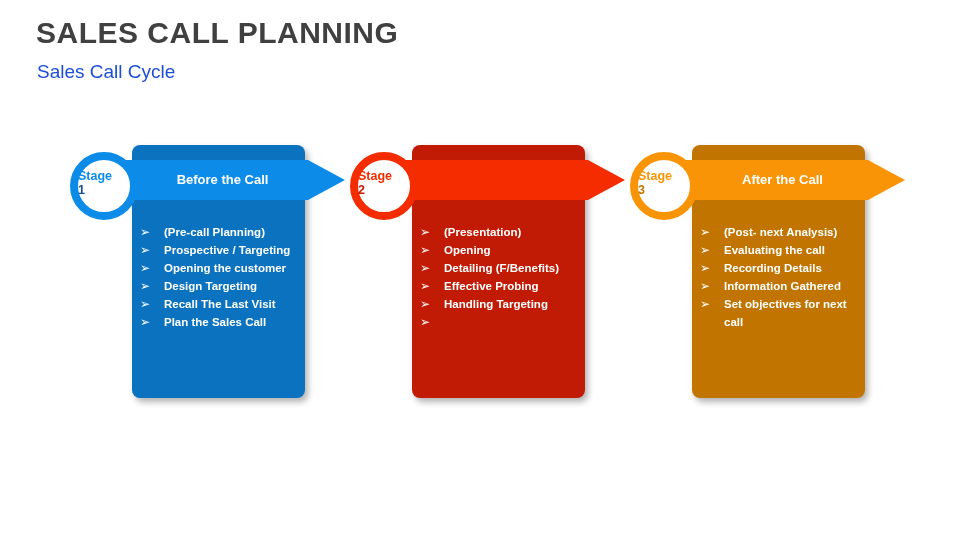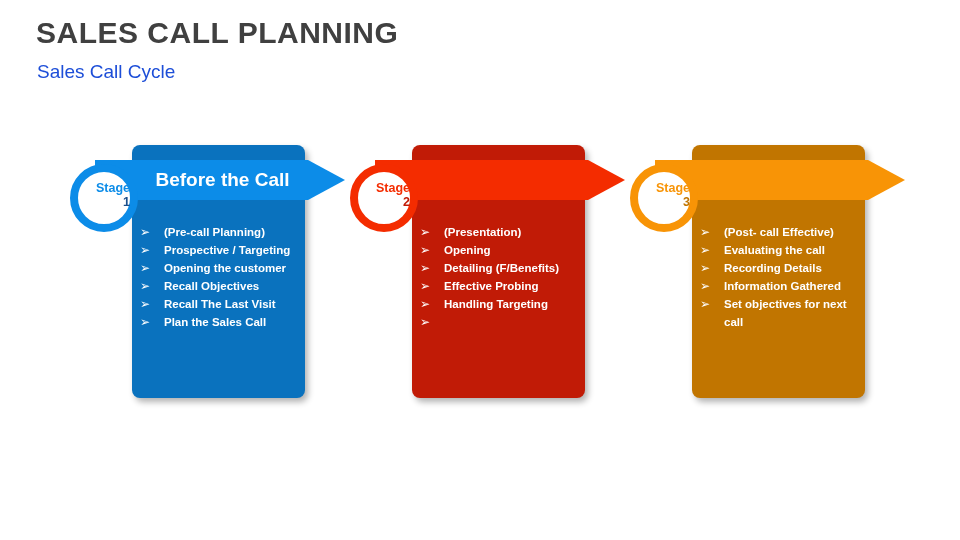--- a/index.html
+++ b/index.html
@@ -84,38 +84,38 @@
   }
   .arrow-label {
     position: absolute;
     left: 35px;
     top: 0;
     width: 185px;
     height: 40px;
     line-height: 40px;
     text-align: center;
     color: #ffffff;
-    font-size: 19px;
+    font-size: 13px;
     font-weight: bold;
     white-space: nowrap;
   }
 
   
   .circle {
     position: absolute;
     left: 0px;
-    top: 19px;
+    top: 7px;
     width: 52px;
     height: 52px;
     border-radius: 50%;
     background: #ffffff;
     border-width: 8px;
     border-style: solid;
     box-sizing: content-box;
-    text-align: right;
+    text-align: left;
     z-index: 5;
   }
   .circle .stage-word {
     display: block;
     margin-top: 9px;
     font-size: 12.5px;
     font-weight: bold;
     line-height: 14px;
   }
   .circle .stage-num {
@@ -171,21 +171,21 @@
 
   <div class="circle" style="border-color:#0C8CE8;">
     <span class="stage-word" style="color:#0C8CE8;">Stage</span>
     <span class="stage-num" style="color:#1B4F8C;">1</span>
   </div>
 
   <ul class="bullets">
     <li><span class="marker">➢</span><span>(Pre-call Planning)</span></li>
     <li><span class="marker">➢</span><span>Prospective / Targeting</span></li>
     <li><span class="marker">➢</span><span>Opening the customer</span></li>
-    <li><span class="marker">➢</span><span>Recall Objectives</span></li>
+    <li><span class="marker">➢</span><span>Design Targeting</span></li>
     <li><span class="marker">➢</span><span>Recall The Last Visit</span></li>
     <li><span class="marker">➢</span><span>Plan the Sales Call</span></li>
   </ul>
 </div>
 
 <div class="stage stage-2">
   <div class="body-panel" style="background:#C11B06;"></div>
 
   <div class="arrow-band">
     <div class="shaft" style="background:#F42C00;"></div>
@@ -206,27 +206,28 @@
     <li><span class="marker">➢</span></li>
   </ul>
 </div>
 
 <div class="stage stage-3">
   <div class="body-panel" style="background:#C17500;"></div>
 
   <div class="arrow-band">
     <div class="shaft" style="background:#F89406;"></div>
     <div class="head" style="border-left:37px solid #F89406;"></div>
+    <div class="arrow-label">After the Call</div>
   </div>
 
   <div class="circle" style="border-color:#F89406;">
     <span class="stage-word" style="color:#F89406;">Stage</span>
     <span class="stage-num" style="color:#C17500;">3</span>
   </div>
 
   <ul class="bullets">
-    <li><span class="marker">➢</span><span>(Post- call Effective)</span></li>
+    <li><span class="marker">➢</span><span>(Post- next Analysis)</span></li>
     <li><span class="marker">➢</span><span>Evaluating the call</span></li>
     <li><span class="marker">➢</span><span>Recording Details</span></li>
     <li><span class="marker">➢</span><span>Information Gathered</span></li>
     <li><span class="marker">➢</span><span>Set objectives for next call</span></li>
   </ul>
 </div>
 
 </body></html>

